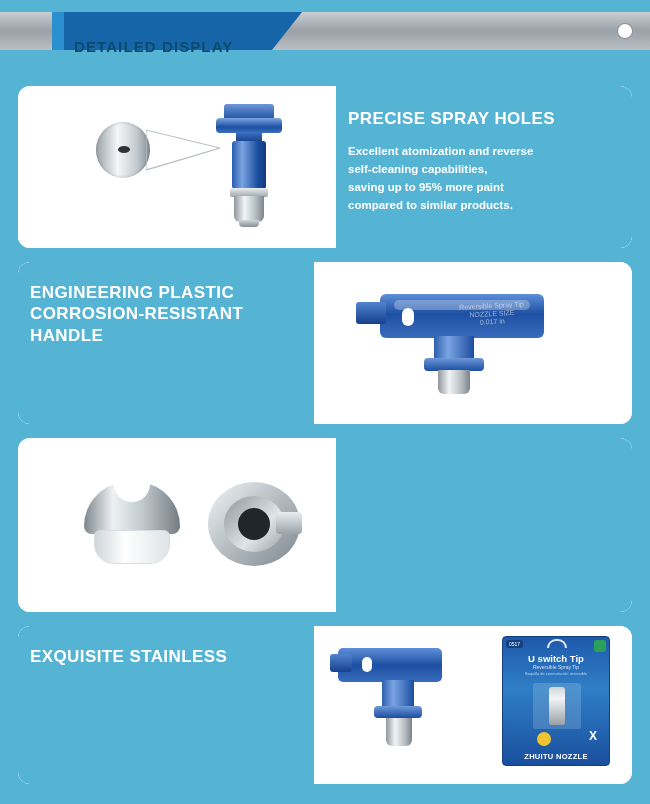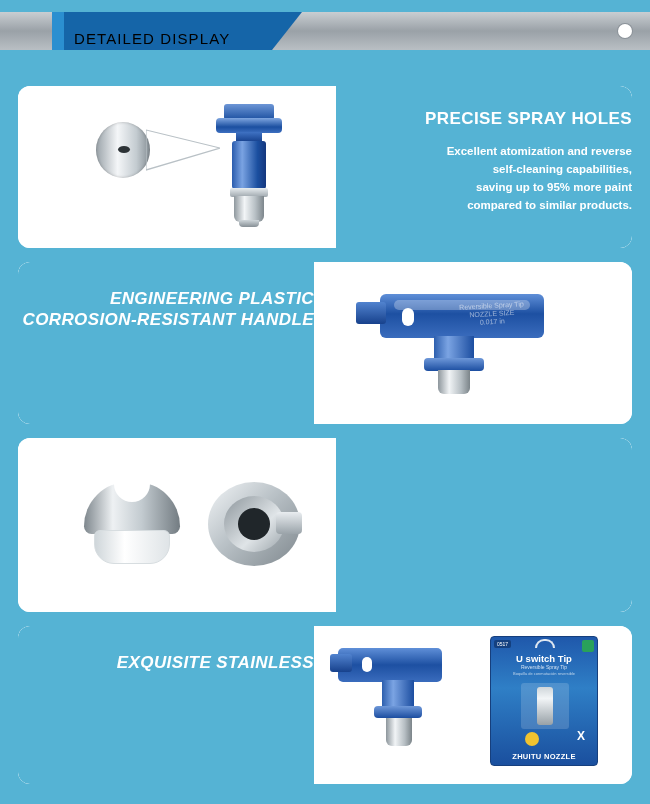--- a/index.html
+++ b/index.html
@@ -31,24 +31,24 @@
     clip-path: polygon(0 0, 100% 0, 88% 100%, 0 100%);
   }
   .header-accent {
     position: absolute;
     left: 52px; top: 12px;
     width: 12px; height: 38px;
     background: #2b8fd0;
   }
   .header-title {
     position: absolute;
-    left: 74px; top: 30px;
-    color: #000000;
+    left: 74px; top: 38px;
+    color: #0c4a6e;
     font-size: 15px;
-    font-weight: normal;
+    font-weight: bold;
     letter-spacing: 1.1px;
   }
   .header-dot {
     position: absolute;
     right: 18px; top: 24px;
     width: 14px; height: 14px;
     border-radius: 50%;
     background: #ffffff;
     box-shadow: 0 0 0 1px #8b9299;
   }
@@ -70,42 +70,42 @@
   .img-pane {
     flex: 0 0 318px;
     position: relative;
     background: #ffffff;
   }
   .txt-pane {
     flex: 1 1 auto;
     background: #55b3d4;
     position: relative;
     color: #ffffff;
-    text-align: right;
-    padding: 0 0;
+    text-align: left;
+    padding: 0 12px;
   }
   .txt-pane.left  { border-radius: 0 12px 12px 0; }
   .txt-pane.right { border-radius: 12px 0 0 12px; }
 
   .card-title {
     font-size: 17px;
     font-weight: bold;
     letter-spacing: 0.4px;
     line-height: 1.25;
     color: #ffffff;
     margin-top: 22px;
   }
   .card-body {
     font-size: 11.5px;
     font-weight: bold;
     line-height: 1.55;
     color: #ffffff;
     margin-top: 14px;
   }
-  .card-2 .card-title, .card-4 .card-title { margin-top: 26px; font-style: italic; }
+  .card-2 .card-title, .card-4 .card-title { margin-top: 20px; }
   .card-3 .card-title { margin-top: 26px; }
 
   
   .noz1 { position: absolute; left: 196px; top: 18px; width: 70px; height: 126px; }
   .noz1 .collar {
     position: absolute; left: 2px; top: 14px; width: 66px; height: 15px;
     background: linear-gradient(to bottom,#7fa6e0,#1b4fa0 60%,#3d6fc0);
     border-radius: 4px;
   }
   .noz1 .collar2 {
@@ -247,21 +247,21 @@
   .pk-noz .ring {
     position: absolute; left: 36px; top: 64px; width: 48px; height: 12px;
     background: linear-gradient(to bottom,#6e98d9,#1b4da0); border-radius: 4px;
   }
   .pk-noz .tip {
     position: absolute; left: 48px; top: 76px; width: 26px; height: 28px;
     background: linear-gradient(to right,#8d969c 0%,#f1f4f6 35%,#b6bec3 72%,#7b8489 100%);
     border-radius: 0 0 6px 6px;
   }
   .pk-card {
-    position: absolute; left: 176px; top: 10px; width: 108px; height: 130px;
+    position: absolute; left: 188px; top: 10px; width: 108px; height: 130px;
     background: linear-gradient(to bottom,#1f58ab 0%,#2f7fc6 40%,#1a4f9e 100%);
     border-radius: 4px;
     border: 1px solid #163f7d;
     overflow: hidden;
   }
   .pk-card .hang {
     position: absolute; left: 44px; top: 2px; width: 20px; height: 9px;
     border: 2px solid #dfe7f1; border-radius: 10px 10px 0 0; border-bottom: none;
     background: transparent;
   }

